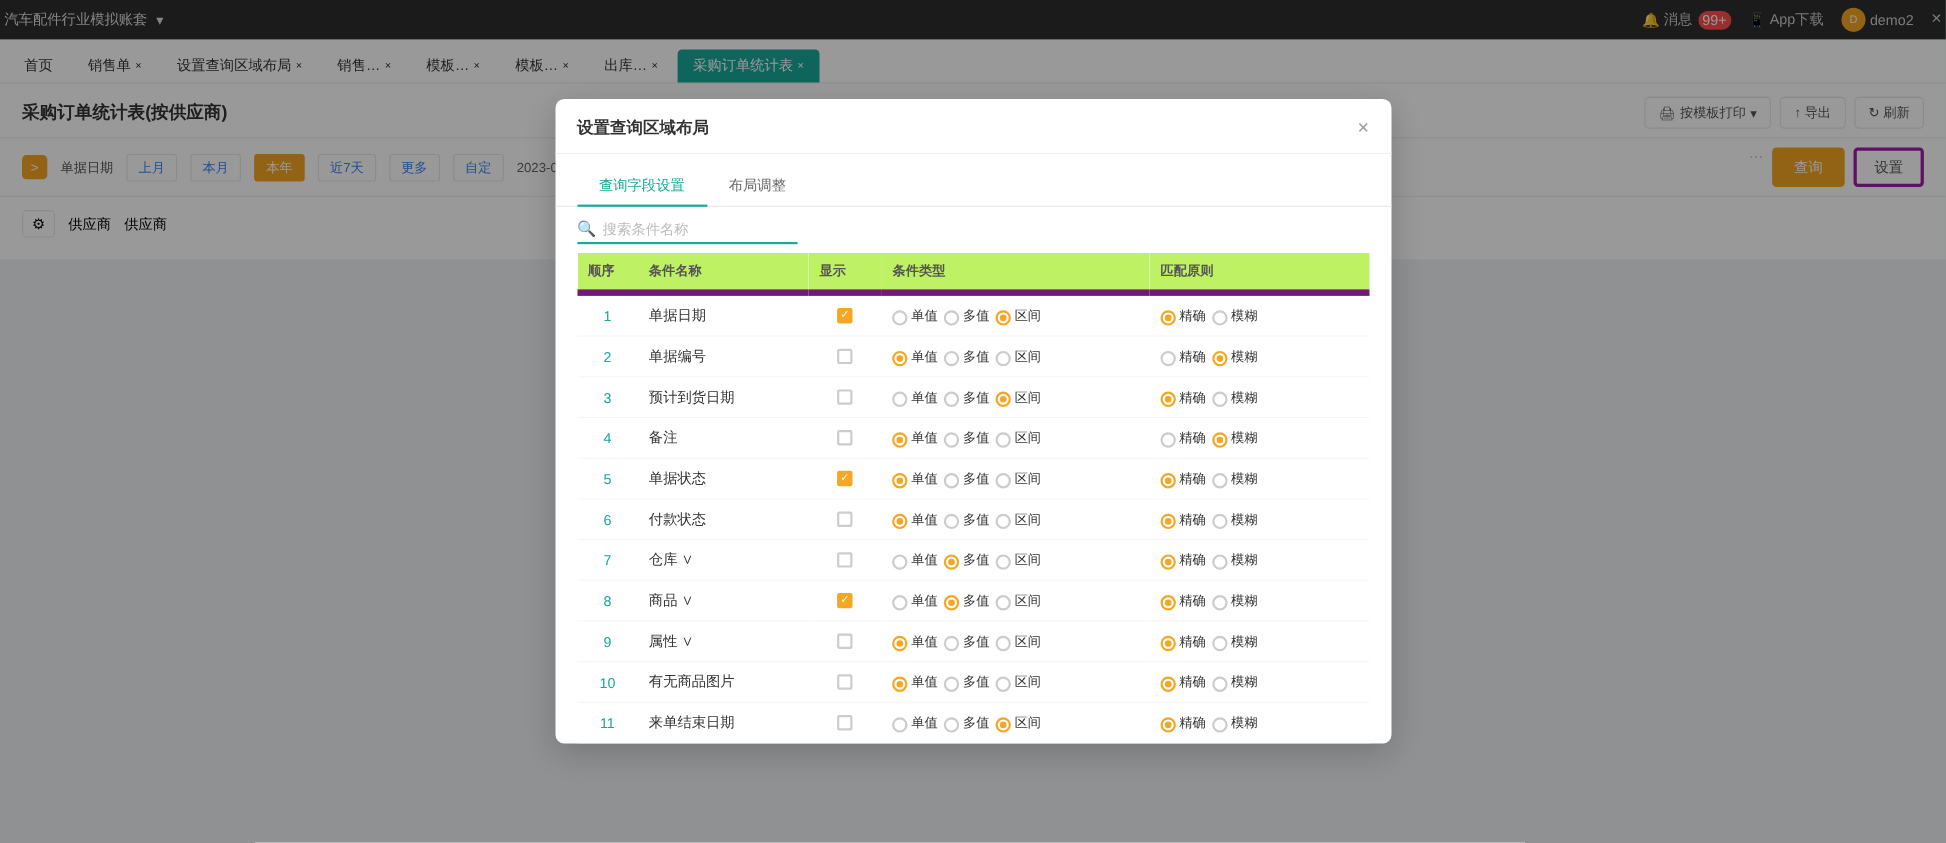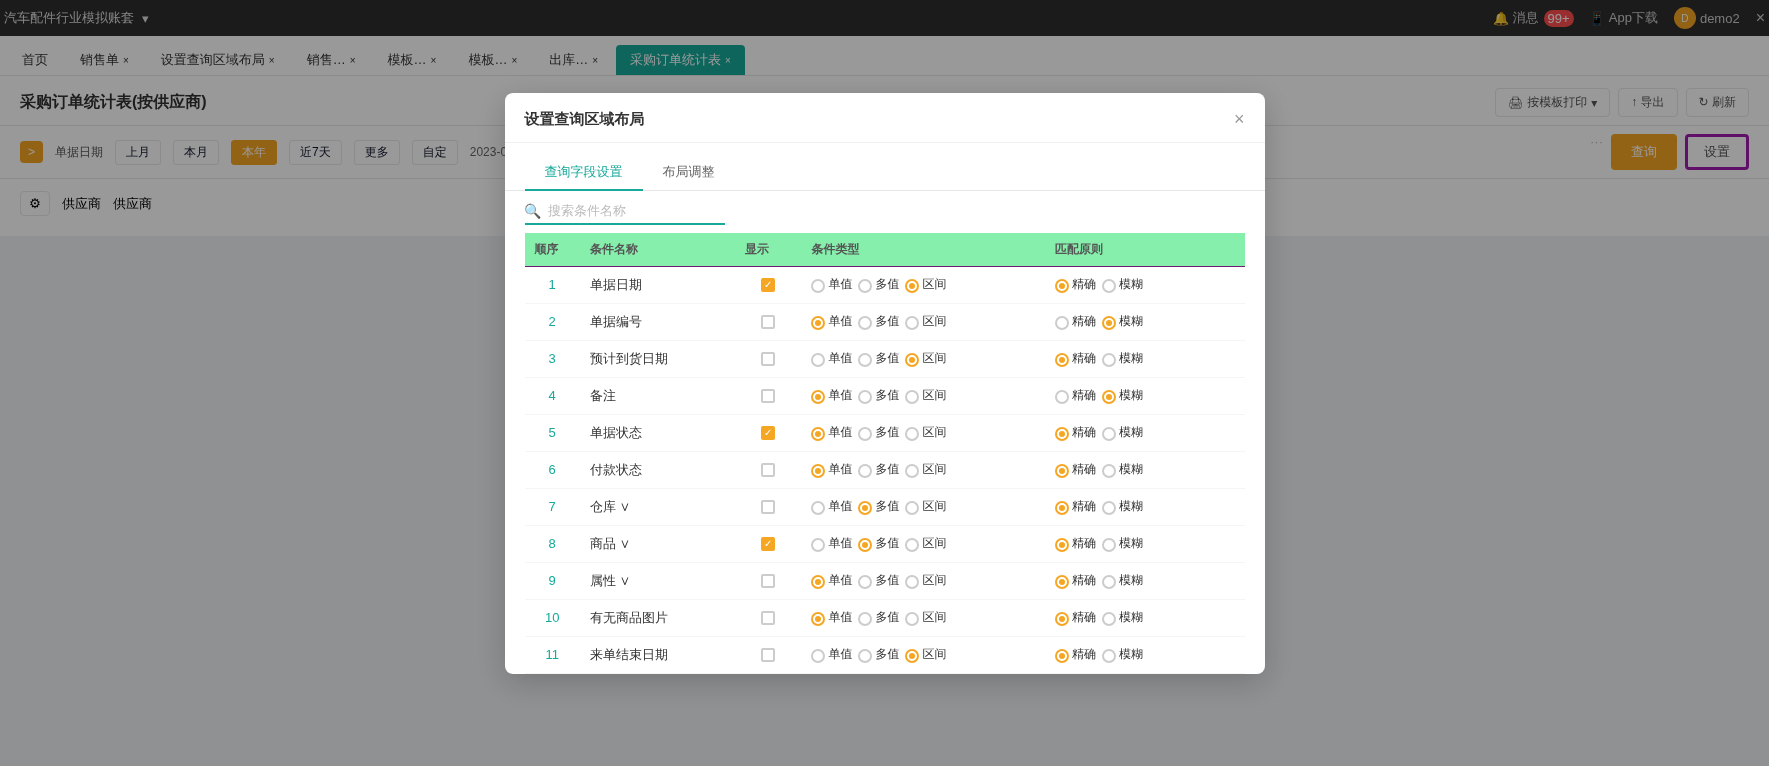--- a/index.html
+++ b/index.html
@@ -72,21 +72,21 @@
     .filter-bar {
       background: #fff;
       padding: 8px 20px;
       display: flex;
       align-items: center;
       gap: 12px;
       border-bottom: 1px solid #e8e8e8;
     }
     .filter-toggle { background: #f5a623; color: white; border: none; border-radius: 4px; padding: 4px 8px; cursor: pointer; font-size: 12px; }
     .filter-label { font-size: 12px; color: #555; }
-    .date-btn { border: 1px solid #e8e8e8; background: #fff; padding: 3px 10px; border-radius: 3px; font-size: 12px; cursor: pointer; color: #0f172a; }
+    .date-btn { border: 1px solid #e8e8e8; background: #fff; padding: 3px 10px; border-radius: 3px; font-size: 12px; cursor: pointer; color: #3b82f6; }
     .date-btn.active { background: #f5a623; color: white; border-color: #f5a623; }
     .date-range { font-size: 12px; color: #666; }
 
     
     .table-area {
       background: #fff;
       margin: 0;
       padding: 12px 20px;
     }
     .table-header-row {
@@ -172,26 +172,26 @@
     .modal-table-wrap {
       flex: 1;
       overflow-y: auto;
       padding: 0 20px;
     }
     .modal-table {
       width: 100%;
       border-collapse: collapse;
     }
     .modal-table thead th {
-      background: #86efac;
+      background: #bef264;
       padding: 8px 10px;
       font-size: 12px;
       color: #555;
       text-align: left;
-      border-bottom: 1px solid #701a75;
+      border-bottom: 6px solid #701a75;
       position: sticky;
       top: 0;
     }
     .modal-table tbody td {
       padding: 9px 10px;
       font-size: 13px;
       color: #333;
       border-bottom: 1px solid #f5f5f5;
       vertical-align: middle;
     }

